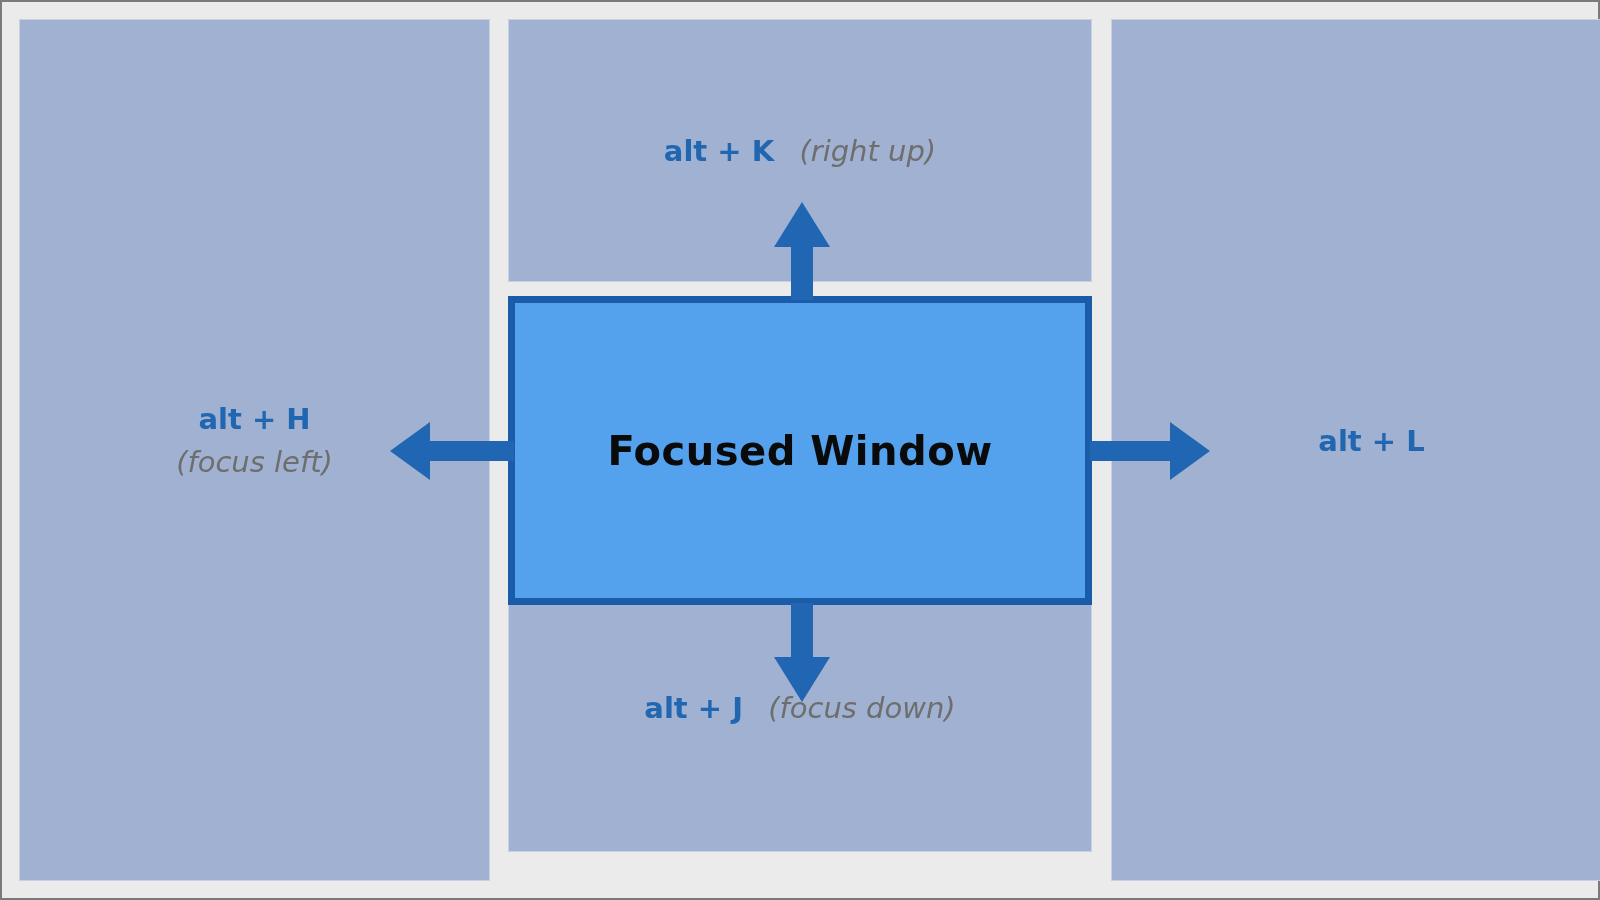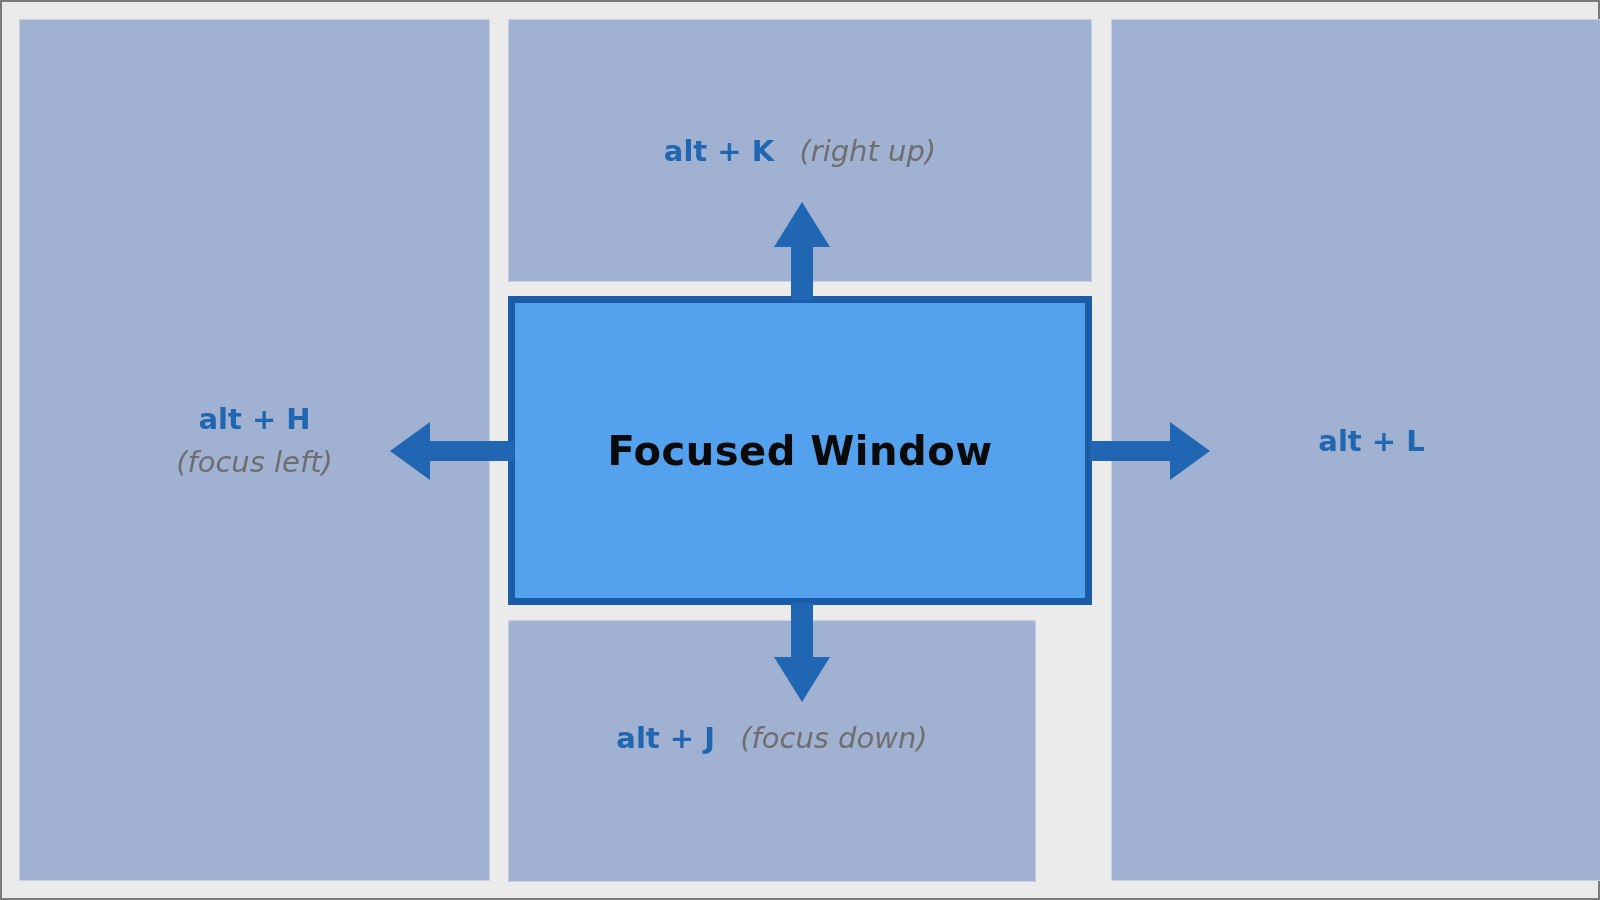--- a/index.html
+++ b/index.html
@@ -28,21 +28,21 @@
   .panel {
     position: absolute;
     background: var(--panel);
     border: 1px solid var(--panel-edge);
     display: flex;
     align-items: center;
     justify-content: center;
   }
   .panel-left   { left: 17px;  top: 17px;  width: 471px; height: 862px; }
   .panel-top    { left: 506px; top: 17px;  width: 584px; height: 263px; }
-  .panel-bottom { left: 506px; top: 618px; width: 528px; height: 262px; }
+  .panel-bottom { left: 506px; top: 588px; width: 584px; height: 262px; }
   .panel-right  { left: 1109px; top: 17px; width: 521px; height: 862px; }
 
   .inline-label {
     font-size: 29px;
     white-space: nowrap;
     text-align: center;
   }
   .stack-label {
     display: flex;
     flex-direction: column;

